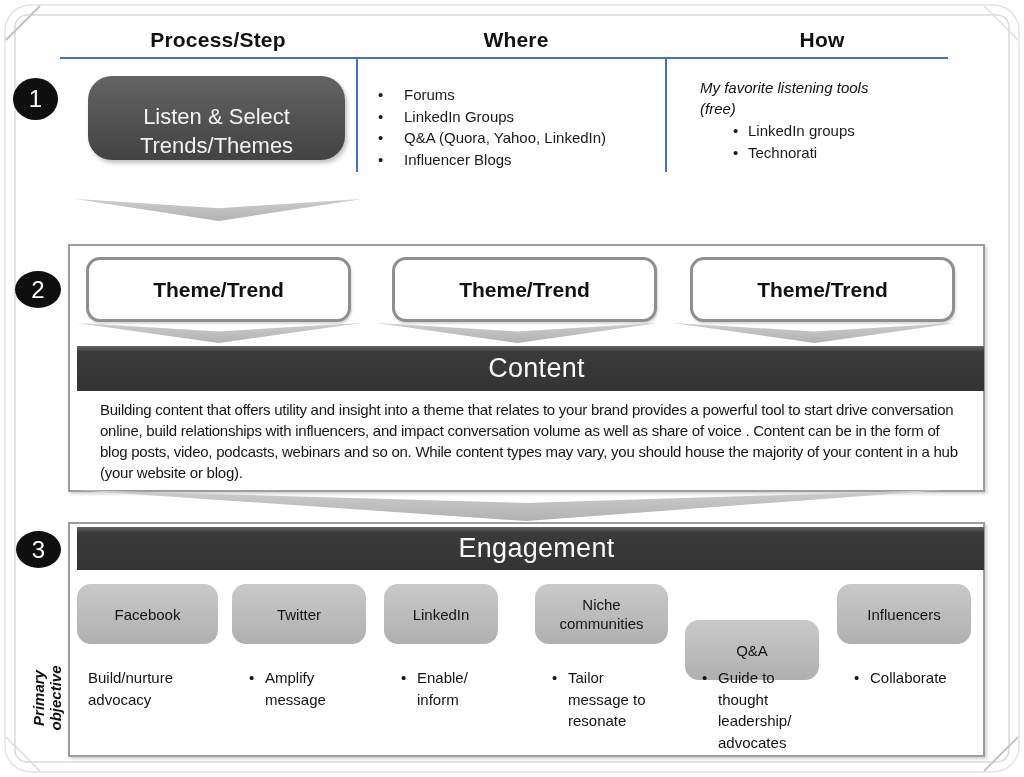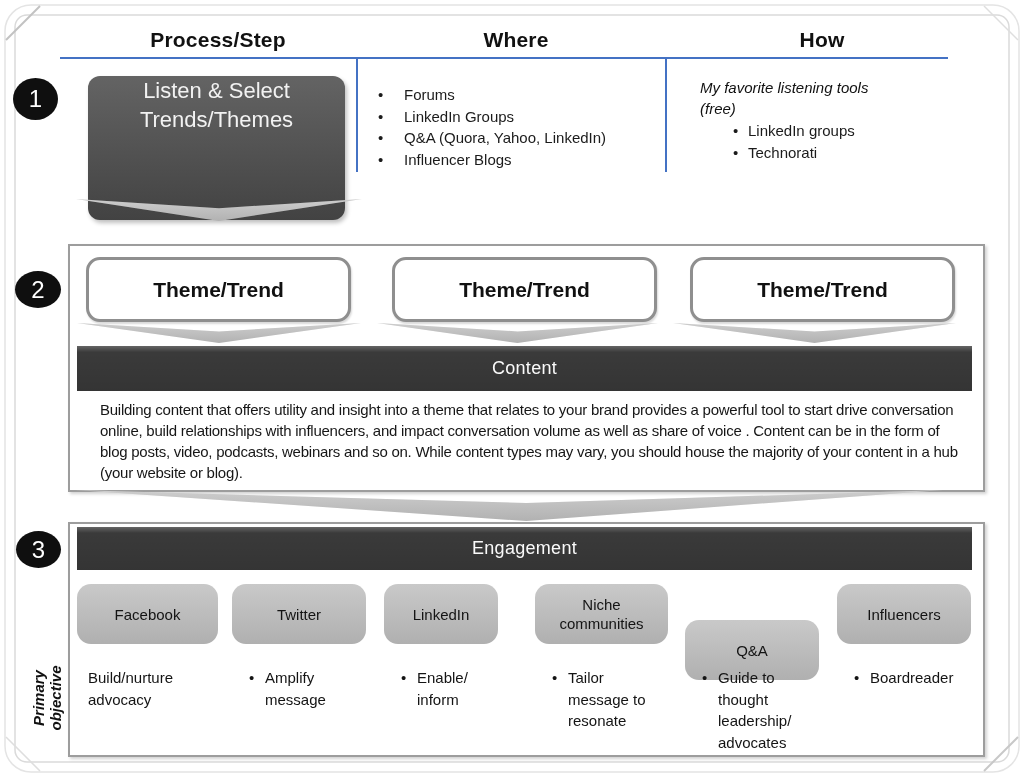--- a/index.html
+++ b/index.html
@@ -30,25 +30,25 @@
   .badge{
     position:absolute;background:var(--badge_black);border-radius:50%;
     color:#fff;font-size:24px;text-align:center;
   }
   #badge1{left:13px;top:78px;width:45px;height:42px;line-height:42px;}
   #badge2{left:15px;top:271px;width:46px;height:37px;line-height:37px;}
   #badge3{left:16px;top:531px;width:45px;height:37px;line-height:37px;}
 
   
   .process-box{
-    position:absolute;left:88px;top:76px;width:257px;height:144px;
-    border-radius:12px;
+    position:absolute;left:88px;top:76px;width:257px;height:84px;
+    border-radius:24px;
     background:linear-gradient(rgba(255,255,255,.14),rgba(0,0,0,.10)),var(--box_dark);
     box-shadow:2px 3px 4px rgba(0,0,0,.25);
-    display:flex;align-items:flex-start;justify-content:center;
+    display:flex;align-items:flex-end;justify-content:center;
   }
   .process-box span{
     display:block;width:225px;text-align:center;
     color:#f2f2f2;font-size:22px;line-height:29px;
   }
   .chevron{
     position:absolute;
     background:linear-gradient(rgba(255,255,255,.22),rgba(0,0,0,.07)),var(--arrow_gray);
     clip-path:polygon(0 0,50% 42%,100% 0,50% 100%);
   }
@@ -85,21 +85,21 @@
     display:flex;align-items:center;justify-content:center;
   }
   #theme1{left:86px;} #theme2{left:392px;} #theme3{left:690px;}
   #chev-t1{left:77px;top:323px;width:284px;height:20px;}
   #chev-t2{left:377px;top:323px;width:281px;height:20px;}
   #chev-t3{left:673px;top:323px;width:283px;height:20px;}
 
   .dark-bar{
     position:absolute;left:77px;width:895px;
     background:linear-gradient(rgba(255,255,255,.22),rgba(255,255,255,0) 14%,rgba(0,0,0,.10)),var(--bar_dark);
-    color:#fafafa;text-align:center;font-size:18px;letter-spacing:.3px;
+    color:#fafafa;text-align:center;font-size:27px;letter-spacing:.3px;padding-left:12px;
   }
   #content-bar{top:346px;height:45px;line-height:45px;}
   #engagement-bar{top:527px;height:43px;line-height:43px;}
 
   #content-paragraph{
     position:absolute;left:100px;top:399px;width:866px;
     font-size:15px;line-height:21px;letter-spacing:-.25px;color:#161616;
   }
 
   #chev-big{left:75px;top:490px;width:868px;height:31px;
@@ -214,15 +214,15 @@
   </div>
 <div id="ch-in" class="channel-box">
     <span class="nm">Influencers</span>
   </div>
 
 <div id="obj-fb" class="objective no-bullet">Build/nurture advocacy</div>
 <div id="obj-tw" class="objective">Amplify message</div>
 <div id="obj-li" class="objective">Enable/ inform</div>
 <div id="obj-ni" class="objective">Tailor message to resonate</div>
 <div id="obj-qa" class="objective">Guide to thought leadership/ advocates</div>
-<div id="obj-in" class="objective">Boardreader</div>
+<div id="obj-in" class="objective">Collaborate</div>
 
 <div id="primary-objective">Primary objective</div>
 
 </body></html>

